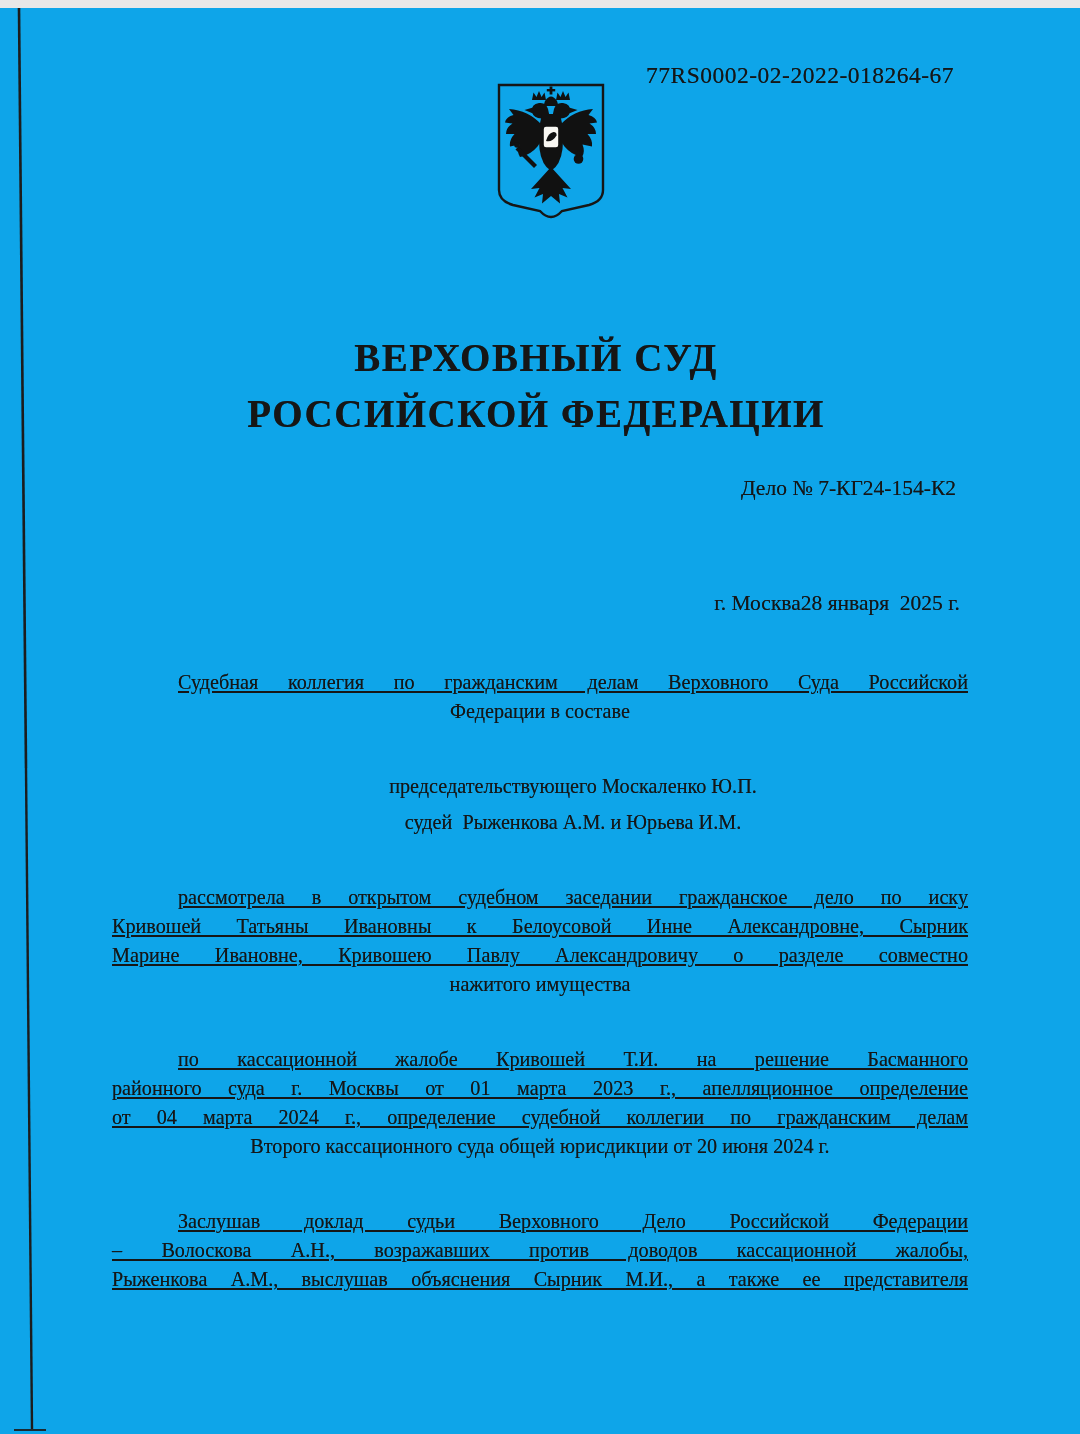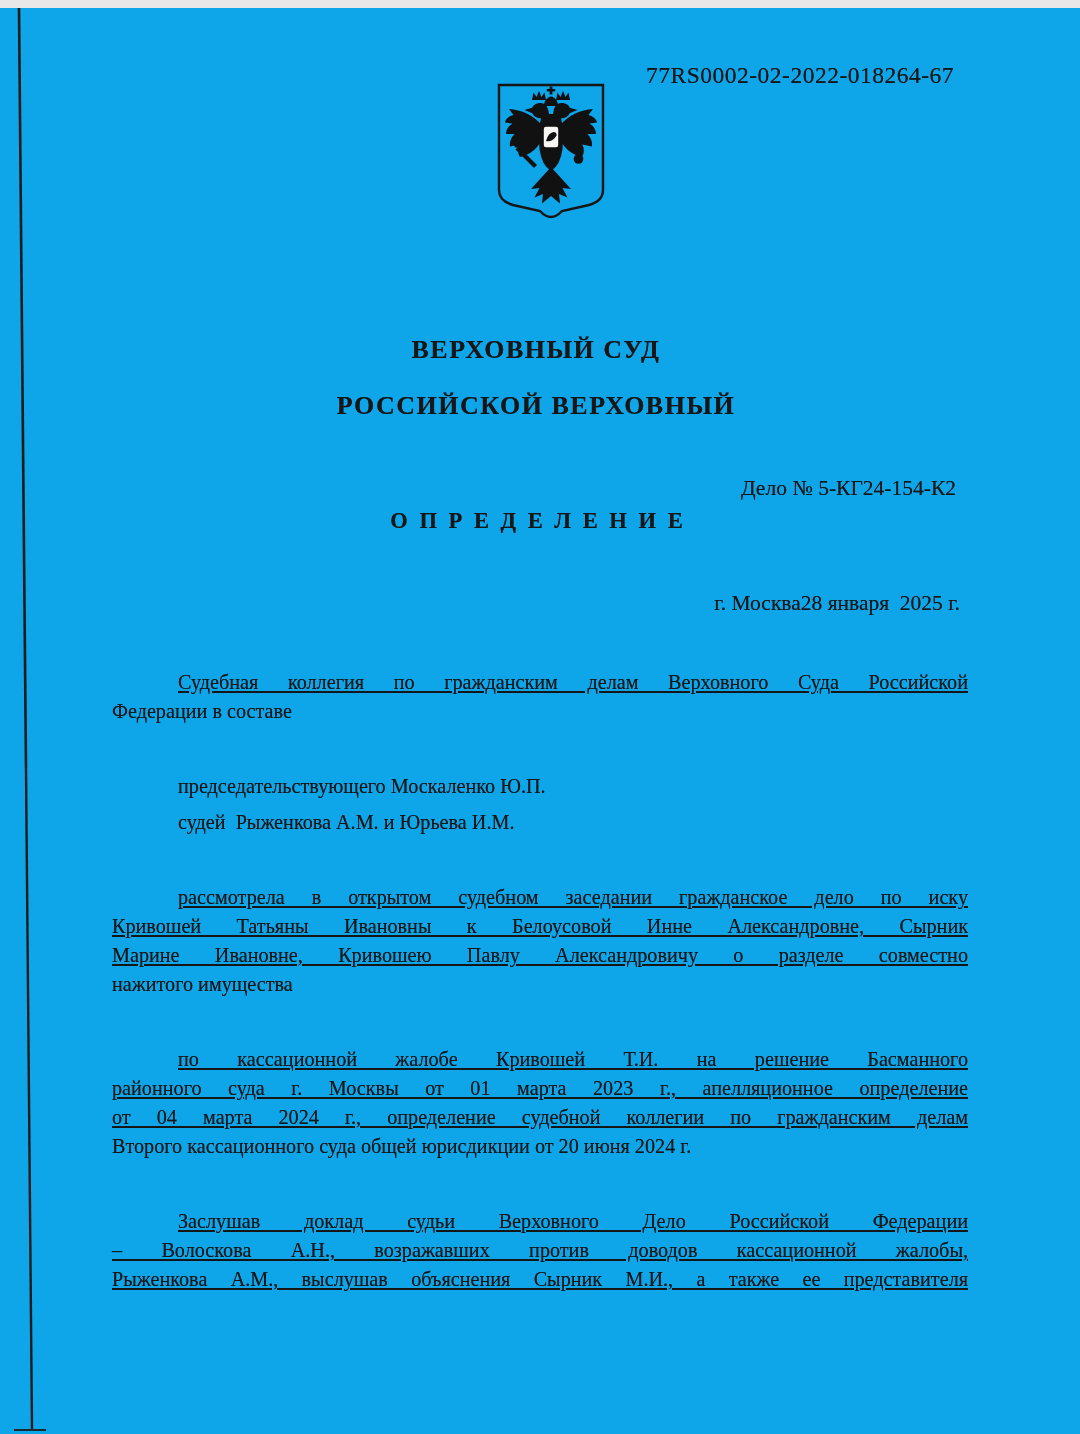--- a/index.html
+++ b/index.html
@@ -20,24 +20,24 @@
     top: 54px; left: 646px;
     font-size: 23.5px;
     letter-spacing: 0.5px;
     white-space: pre;
   }
 
   .emblem { position: absolute; left: 490px; top: 72px; width: 122px; height: 143px; }
 
   .court-title {
     position: absolute;
-    top: 314px; left: 0; width: 1072px;
+    top: 322px; left: 0; width: 1072px;
     text-align: center;
     font-weight: bold;
-    font-size: 26px;
+    font-size: 39px;
     line-height: 56px;
     letter-spacing: 1.5px;
   }
 
   .case-label {
     position: absolute;
     top: 468px; right: 124px;
     font-size: 21.5px;
     white-space: pre;
   }
@@ -69,21 +69,21 @@
     text-shadow: 0 0 0.5px rgba(10,10,10,0.6);
   }
   .registry-number, .court-title, .case-label, .doc-title, .place-date {
     text-shadow: 0 0 0.5px rgba(10,10,10,0.6);
   }
 
   .para { margin: 0; }
   .para.sp-normal { margin-top: 46px; }
   .para.sp-small  { margin-top: 7px; }
   .line.just  { text-align: justify; text-align-last: justify; text-decoration: underline; }
-  .line.plain { text-align: left; white-space: pre-wrap; }
+  .line.plain { text-align: center; white-space: pre-wrap; }
   .line.indent { text-indent: 66px; }
 </style>
 </head>
 <body>
 
 <div class="page">
 
   <svg class="scan-artifact" width="60" height="1434" viewBox="0 0 60 1434" aria-hidden="true">
     <line x1="19" y1="0" x2="26" y2="760" stroke="#1c1c1c" stroke-width="2.6"></line>
     <line x1="26" y1="760" x2="32" y2="1421" stroke="#1c1c1c" stroke-width="2.4"></line>
@@ -117,26 +117,25 @@
         <rect x="87.5" y="70.5" width="2" height="5.5"></rect>
         <rect x="85.8" y="72" width="5.4" height="2"></rect>
       </g>
       <rect x="53" y="46" width="16" height="22" rx="3" fill="#f8f7f3" stroke="#111111" stroke-width="1.6"></rect>
       <path d="M56 61 q2 -8 7.5 -9 q3.5 0 3 3.5 q-4 7 -10.5 5.5 z" fill="#111111"></path>
     </svg>
   </div>
 
   <div class="court-title">
     <div>ВЕРХОВНЫЙ СУД</div>
-    <div>РОССИЙСКОЙ ВЕРХОВНЫЙ</div>
+    <div>РОССИЙСКОЙ ФЕДЕРАЦИИ</div>
   </div>
 
-  <div class="case-label">Дело № 5-КГ24-154-К2</div>
+  <div class="case-label">Дело № 7-КГ24-154-К2</div>
 
-  <div class="doc-title">О П Р Е Д Е Л Е Н И Е</div>
 
   <div class="place-date">
     <span>г. Москва</span>
     <span>28 января  2025 г.</span>
   </div>
 
   <div class="doc-body">
       <div class="para">
         <div class="line just indent">Судебная коллегия по гражданским делам Верховного Суда Российской</div>
         <div class="line plain">Федерации в составе</div>

